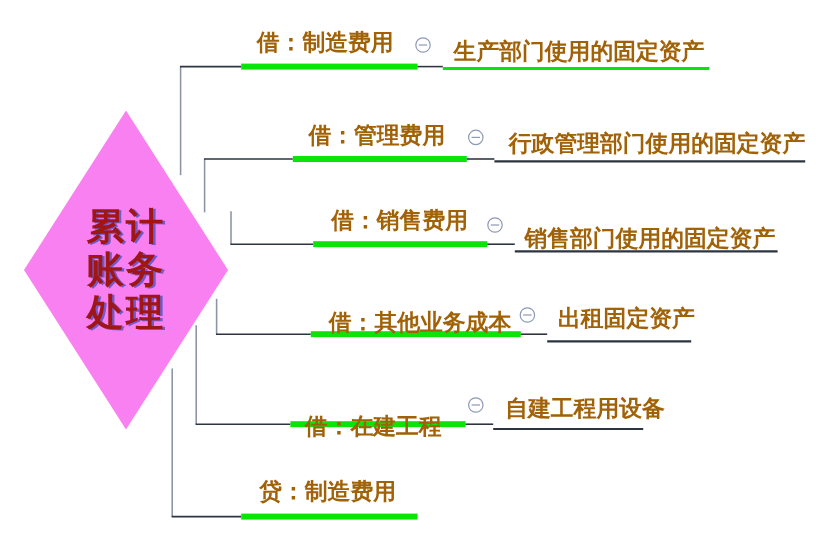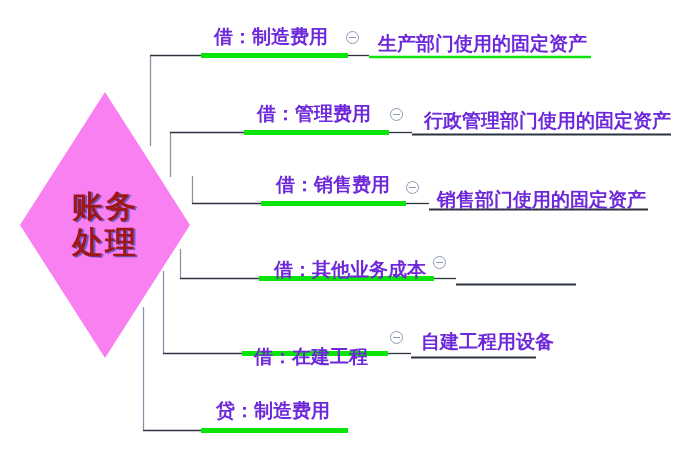--- a/index.html
+++ b/index.html
@@ -21,21 +21,21 @@
   .diamond-text{
     text-align:center;
     font-size:31px;line-height:36px;font-weight:bold;
     letter-spacing:2px;
     color:#9e1616;
     text-shadow:2px 1px 0 rgba(66,76,190,0.75);
   }
   .topic,.child{
     position:absolute;z-index:3;
     font-weight:bold;font-size:19px;line-height:22px;
-    color:#6d28d9;white-space:nowrap;
+    color:#a16207;white-space:nowrap;
   }
   .collapse{
     position:absolute;z-index:3;
     width:11px;height:11px;border:1px solid #8d99b5;border-radius:50%;
     box-sizing:content-box;background:#ffffff;
   }
   .collapse::after{
     content:"";position:absolute;left:2px;right:2px;top:5px;height:1px;
     background:#8d99b5;
   }
@@ -80,39 +80,41 @@
 
     <line x1="369" y1="57" x2="591" y2="57" stroke="#0be409" stroke-width="2.5"></line>
     <line x1="412" y1="134.5" x2="671" y2="134.5" stroke="#2c3440" stroke-width="1.8"></line>
     <line x1="429" y1="209.5" x2="648" y2="209.5" stroke="#2c3440" stroke-width="1.8"></line>
     <line x1="456" y1="284.5" x2="576" y2="284.5" stroke="#2c3440" stroke-width="1.8"></line>
     <line x1="411" y1="357.5" x2="536" y2="357.5" stroke="#2c3440" stroke-width="1.8"></line>
   </svg>
 
   <div class="diamond">
     <div class="diamond-text">
+      <div>累计</div>
       <div>账务</div>
       <div>处理</div>
     </div>
   </div>
 
   <div class="topic" style="left:214px;top:26px;">借：制造费用</div>
   <span class="collapse" style="left:346px;top:31px;"></span>
   <div class="child" style="left:378px;top:33px;">生产部门使用的固定资产</div>
 
   <div class="topic" style="left:257px;top:103px;">借：管理费用</div>
   <span class="collapse" style="left:390px;top:108px;"></span>
   <div class="child" style="left:424px;top:110px;">行政管理部门使用的固定资产</div>
 
   <div class="topic" style="left:276px;top:174px;text-align:right;">借：销售费用</div>
   <span class="collapse" style="left:406px;top:181px;"></span>
   <div class="child" style="left:437px;top:189px;">销售部门使用的固定资产</div>
 
   <div class="topic" style="left:274px;top:249px;margin-top:10px;">借：其他业务成本</div>
   <span class="collapse" style="left:433px;top:256px;"></span>
+  <div class="child" style="left:465px;top:256px;">出租固定资产</div>
 
   <div class="topic" style="left:254px;top:324px;margin-top:22px;">借：在建工程</div>
   <span class="collapse" style="left:390px;top:331px;"></span>
   <div class="child" style="left:421px;top:331px;">自建工程用设备</div>
 
   <div class="topic" style="left:216px;top:400px;">贷：制造费用</div>
 
 </div>
 
 </body></html>

